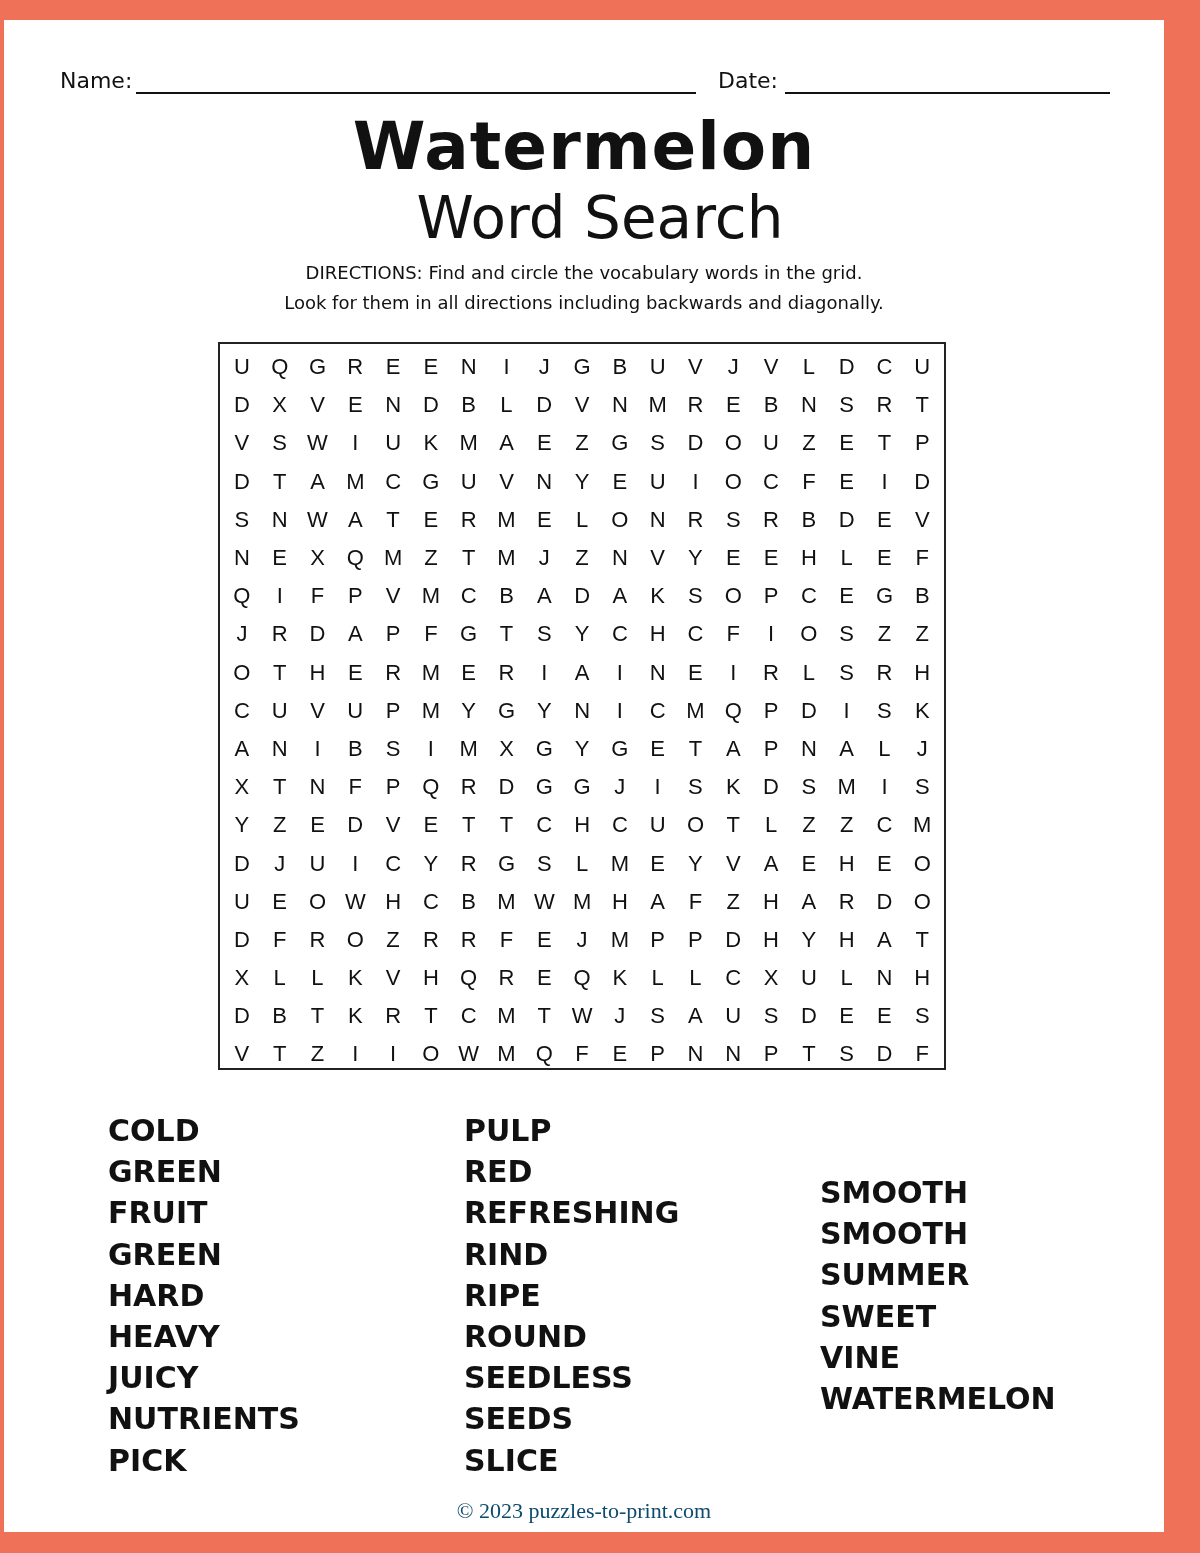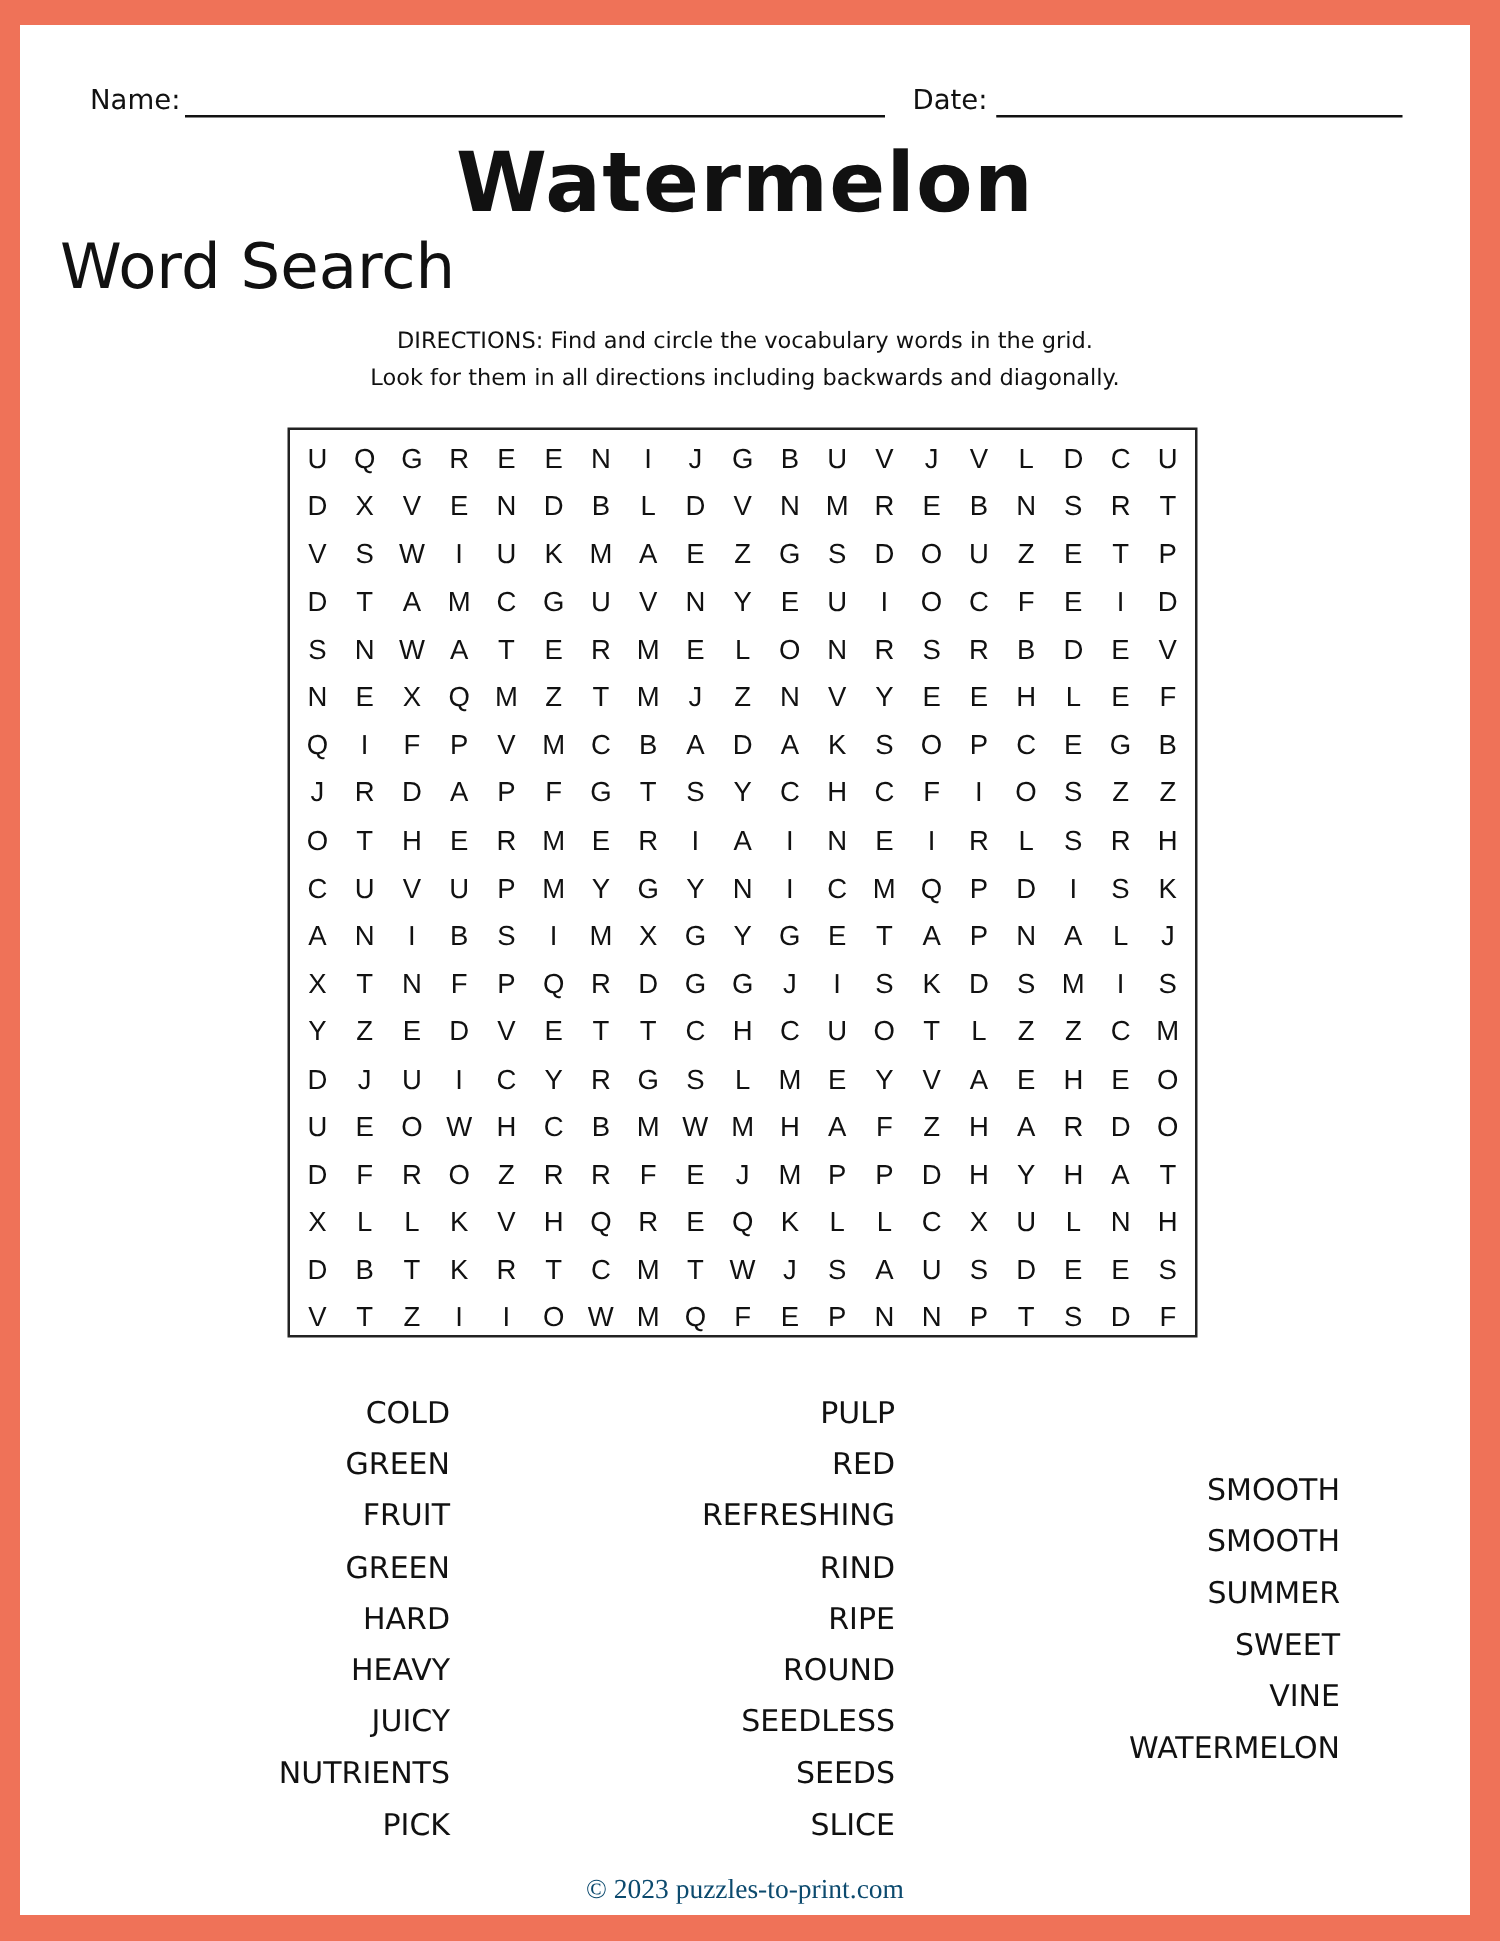--- a/index.html
+++ b/index.html
@@ -4,21 +4,21 @@
 <style>
   html, body { margin: 0; padding: 0; }
   body {
     width: 1200px; height: 1553px;
     background: #EF7258;
     position: relative;
     overflow: hidden;
   }
   .page {
     position: absolute;
-    left: 16px; top: 20px;
+    left: 4px; top: 20px;
     width: 1160px; height: 1512px;
     background: #ffffff;
   }
   .hand { font-family: "DejaVu Sans", sans-serif; color: #111; }
   .name-row {
     position: absolute; top: 48px; left: 56px; right: 54px;
     height: 32px;
     font-size: 22px;
   }
   .name-label { position: absolute; left: 0; top: 0; }
@@ -32,22 +32,22 @@
     border-bottom: 2px solid #111;
   }
   .title {
     position: absolute; top: 88px; left: 0; right: 0;
     text-align: center;
     font-size: 66px; font-weight: bold;
     letter-spacing: 1px;
   }
   .subtitle {
     position: absolute; top: 164px; left: 0; right: 0;
-    text-align: left;
-    font-size: 50px;
+    text-align: center;
+    font-size: 58px;
     padding-left: 32px;
   }
   .directions {
     position: absolute; top: 238px; left: 0; right: 0;
     text-align: center;
     font-size: 18px; line-height: 30px;
   }
   .grid {
     position: absolute;
     left: 214px; top: 322px;
@@ -64,22 +64,23 @@
   .cell {
     width: 38.1px;
     text-align: center;
     font-family: "Liberation Sans", sans-serif;
     font-size: 22px;
     color: #111;
   }
   .wordcol {
     position: absolute;
     width: 240px;
-    text-align: right;
-    font-size: 24px;
+    text-align: left;
+    font-size: 30px;
+    font-weight: bold;
   }
   .word { height: 41.2px; line-height: 41.2px; }
   .col1 { left: 104px; top: 1090px; }
   .col2 { left: 460px; top: 1090px; }
   .col3 { left: 816px; top: 1152px; }
   .footer {
     position: absolute; top: 1478px; left: 0; right: 0;
     text-align: center;
     font-family: "Liberation Serif", serif;
     font-size: 22px; color: #0c4a6e;

